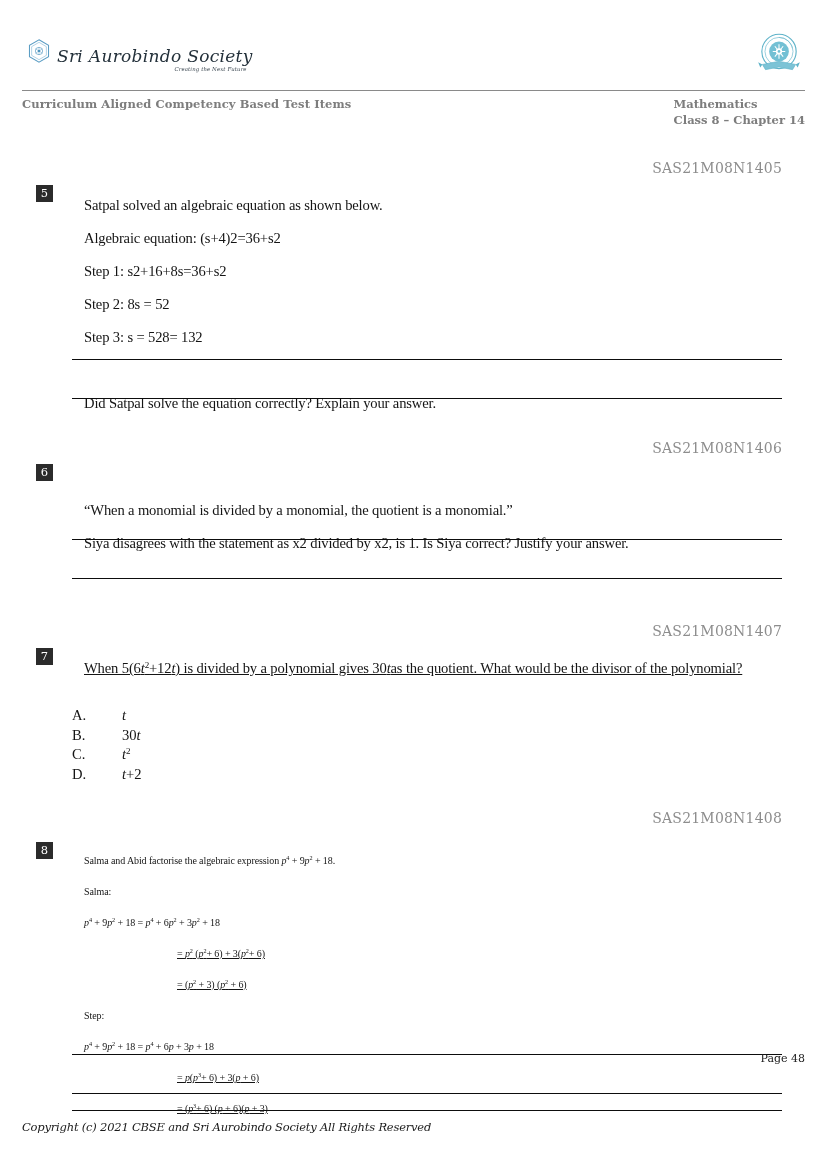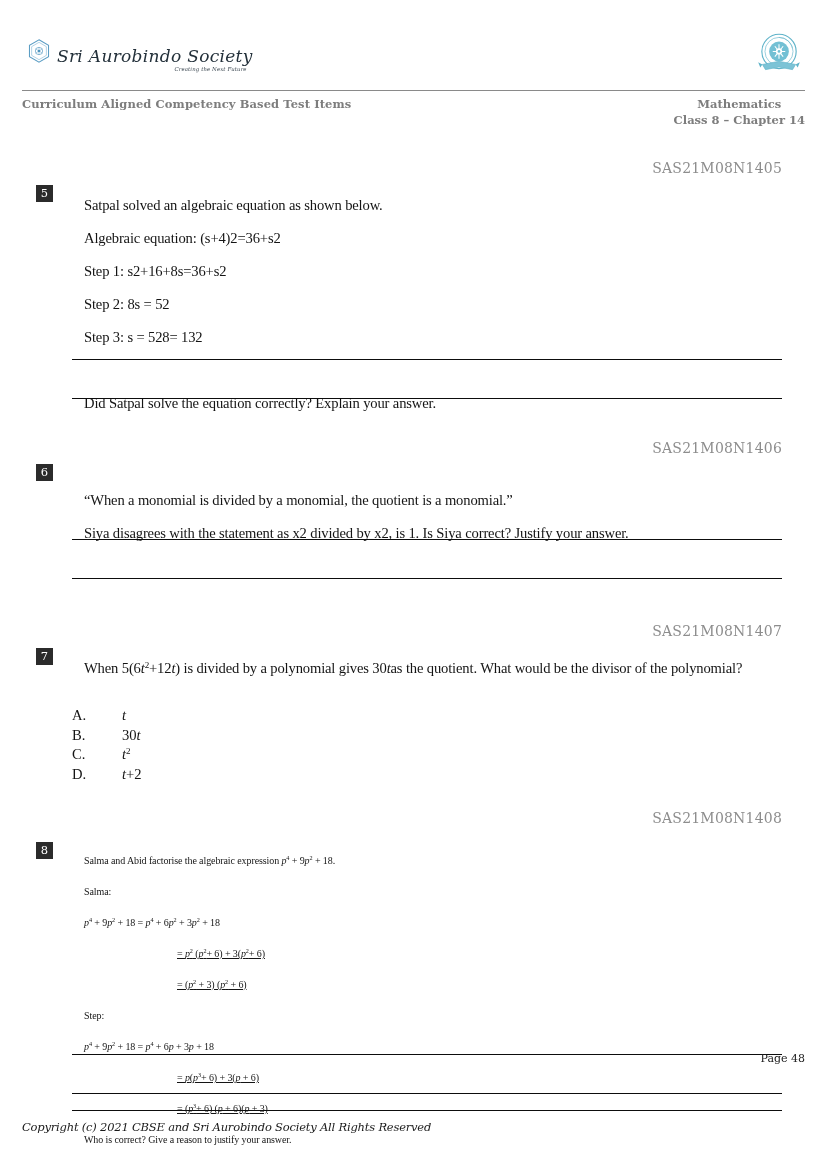--- a/index.html
+++ b/index.html
@@ -97,21 +97,21 @@
     font-weight: bold;
     font-size: 11.5px;
     color: #7d7d7d;
     letter-spacing: 0.1px;
     white-space: nowrap;
   }
   .header-right {
     position: absolute;
     right: 22px;
     top: 97px;
-    text-align: center;
+    text-align: left;
     font-family: "DejaVu Serif", serif;
     font-weight: bold;
     font-size: 11.5px;
     color: #7d7d7d;
     line-height: 1.35;
   }
   .header-right span { display: block; white-space: nowrap; }
 
   
   .qcode {
@@ -136,21 +136,21 @@
   }
   .qbody {
     position: absolute;
     left: 72px;
     font-size: 14.6px;
     line-height: 21px;
     color: #141414;
     letter-spacing: -0.15px;
   }
   .qbody p { margin: 12px; }
-  .narrow { width: 712px; }
+  .narrow { width: 712px; text-decoration: underline; }
 
   sup {
     font-size: 0.62em;
     vertical-align: 0.58em;
     line-height: 0;
   }
   .it { font-style: italic; }
 
   
   .ansline {
@@ -264,21 +264,21 @@
     <p>Step 2: 8s = 52</p>
     <p>Step 3: s = 528= 132</p>
     <p style="height:21px">&nbsp;</p>
     <p>Did Satpal solve the equation correctly? Explain your answer.</p>
   </div>
   <div class="ansline" style="top:359px"></div>
   <div class="ansline" style="top:398px"></div>
 
   <div class="qcode" style="top:440px">SAS21M08N1406</div>
   <div class="qnum" style="left:36px; top:464px">6</div>
-  <div class="qbody" style="top:478px">
+  <div class="qbody" style="top:488px">
     <p>“When a monomial is divided by a monomial, the quotient is a monomial.”</p>
     <p>Siya disagrees with the statement as x2 divided by x2, is 1. Is Siya correct? Justify your answer.</p>
   </div>
   <div class="ansline" style="top:539px"></div>
   <div class="ansline" style="top:578px"></div>
 
   <div class="qcode" style="top:623px">SAS21M08N1407</div>
   <div class="qnum" style="left:36px; top:648px">7</div>
   <div class="qbody narrow" style="top:646px">
     <p><span>When 5(6</span><span class="it">t</span><sup>2</sup><span>+12</span><span class="it">t</span><span>) is divided by a polynomial gives 30</span><span class="it">t</span><span>as the quotient. What would be the divisor of the polynomial?</span></p>
@@ -313,21 +313,20 @@
     <p class="mathline"><span class="it">p</span><sup>4</sup> + 9<span class="it">p</span><sup>2</sup> + 18 = <span class="it">p</span><sup>4</sup> + 6<span class="it">p</span><sup>2</sup> + 3<span class="it">p</span><sup>2</sup> + 18</p>
     <p class="mathline indent-eq">= <span class="it">p</span><sup>2</sup> (<span class="it">p</span><sup>2</sup>+ 6) + 3(<span class="it">p</span><sup>2</sup>+ 6)</p>
     <p class="mathline indent-eq">= (<span class="it">p</span><sup>2</sup> + 3) (<span class="it">p</span><sup>2</sup> + 6)</p>
 
     <p class="mathline">Step:</p>
 
     <p class="mathline"><span class="it">p</span><sup>4</sup> + 9<span class="it">p</span><sup>2</sup> + 18 = <span class="it">p</span><sup>4</sup> + 6<span class="it">p</span> + 3<span class="it">p</span> + 18</p>
     <p class="mathline indent-eq">= <span class="it">p</span>(<span class="it">p</span><sup>3</sup>+ 6) + 3(<span class="it">p</span> + 6)</p>
     <p class="mathline indent-eq">= (<span class="it">p</span><sup>3</sup>+ 6) (<span class="it">p</span> + 6)(<span class="it">p</span> + 3)</p>
 
-    <p class="mathline">Who is correct? Give a reason to justify your answer.</p>
   </div>
   <div class="ansline" style="top:1054px"></div>
   <div class="ansline" style="top:1093px"></div>
 
   <div class="footer-rule"></div>
   <div class="footer-left">Copyright (c) 2021 CBSE and Sri Aurobindo Society All Rights Reserved</div>
   <div class="footer-right">Page 48</div>
 
 </div>
 

